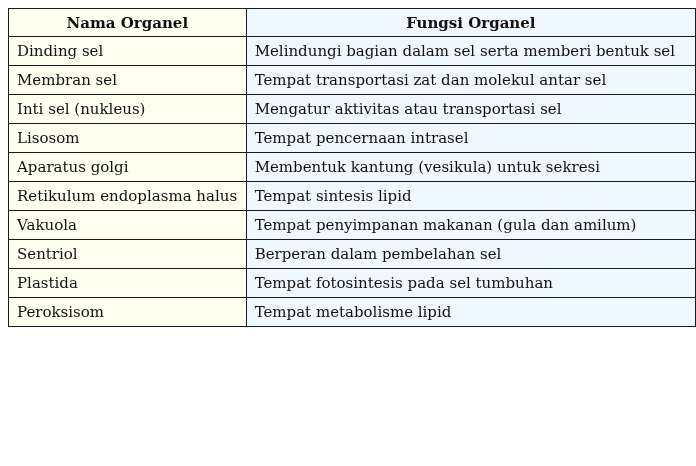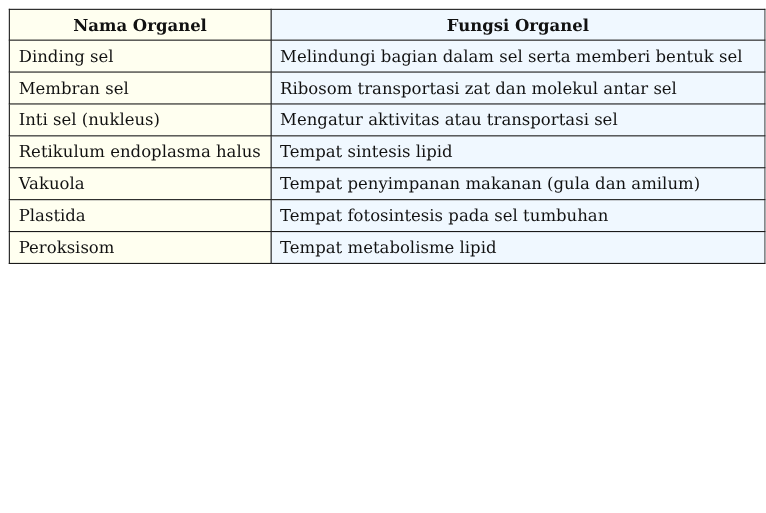--- a/index.html
+++ b/index.html
@@ -36,33 +36,45 @@
       <th class="col2">Fungsi Organel</th>
     </tr>
   </thead>
   <tbody id="tbody">
       <tr>
         <td class="col1">Dinding sel</td>
         <td class="col2">Melindungi bagian dalam sel serta memberi bentuk sel</td>
       </tr>
       <tr>
         <td class="col1">Membran sel</td>
-        <td class="col2">Ribosom transportasi zat dan molekul antar sel</td>
+        <td class="col2">Tempat transportasi zat dan molekul antar sel</td>
       </tr>
       <tr>
         <td class="col1">Inti sel (nukleus)</td>
         <td class="col2">Mengatur aktivitas atau transportasi sel</td>
+      </tr>
+      <tr>
+        <td class="col1">Lisosom</td>
+        <td class="col2">Tempat pencernaan intrasel</td>
+      </tr>
+      <tr>
+        <td class="col1">Aparatus golgi</td>
+        <td class="col2">Membentuk kantung (vesikula) untuk sekresi</td>
       </tr>
       <tr>
         <td class="col1">Retikulum endoplasma halus</td>
         <td class="col2">Tempat sintesis lipid</td>
       </tr>
       <tr>
         <td class="col1">Vakuola</td>
         <td class="col2">Tempat penyimpanan makanan (gula dan amilum)</td>
+      </tr>
+      <tr>
+        <td class="col1">Sentriol</td>
+        <td class="col2">Berperan dalam pembelahan sel</td>
       </tr>
       <tr>
         <td class="col1">Plastida</td>
         <td class="col2">Tempat fotosintesis pada sel tumbuhan</td>
       </tr>
       <tr>
         <td class="col1">Peroksisom</td>
         <td class="col2">Tempat metabolisme lipid</td>
       </tr>
     </tbody>

